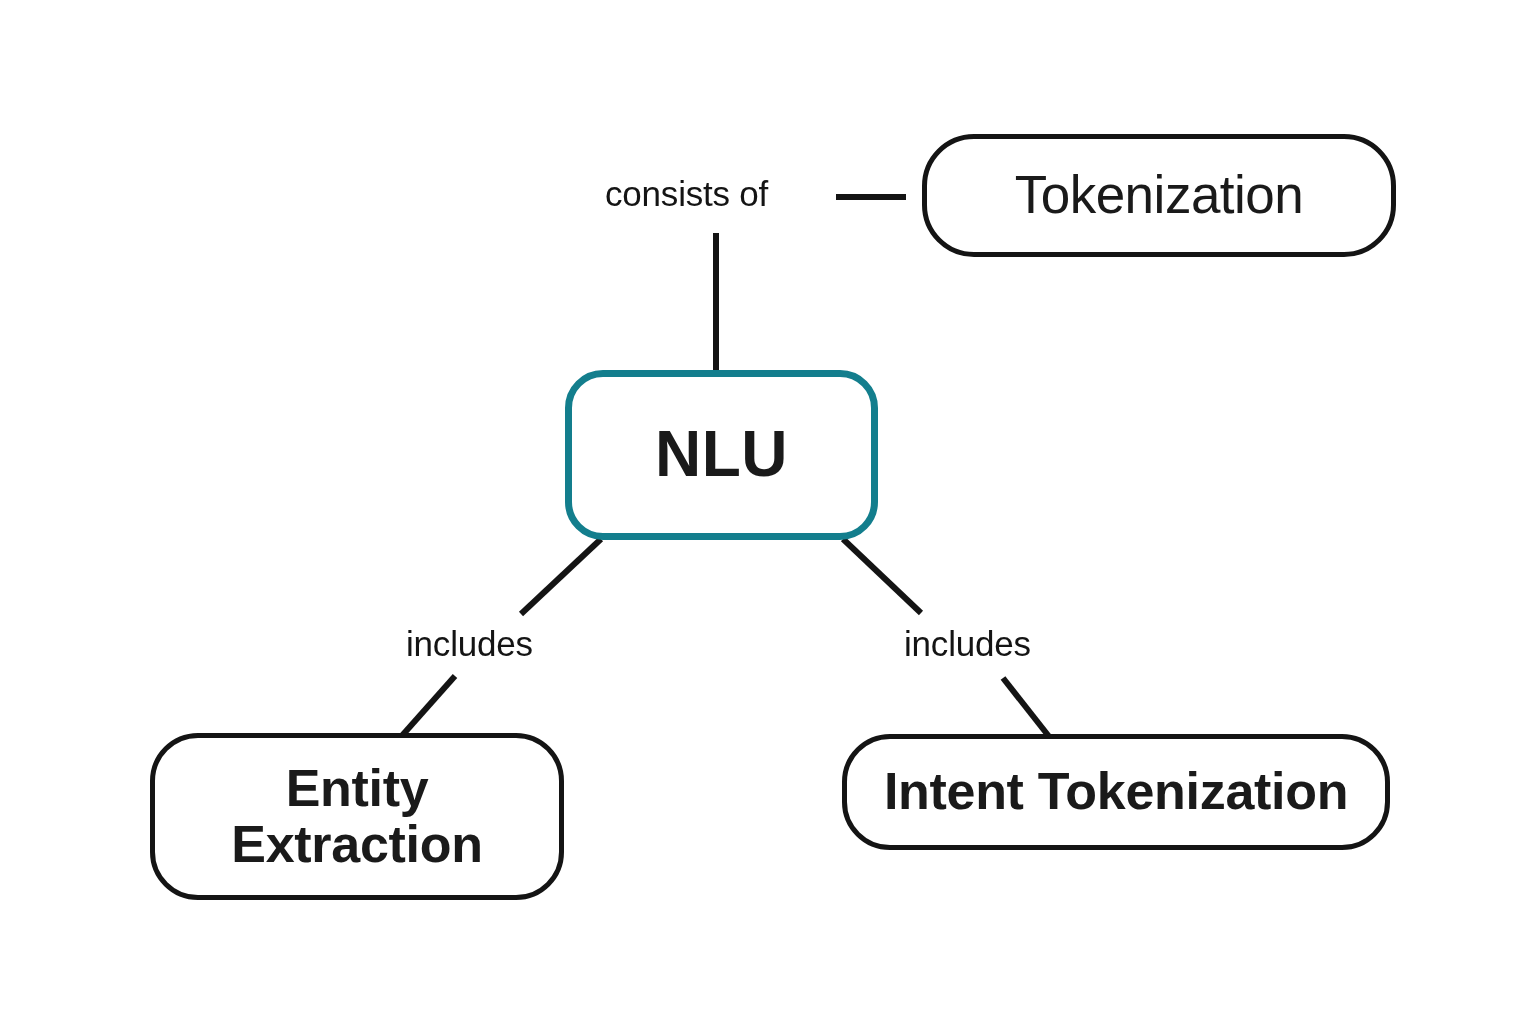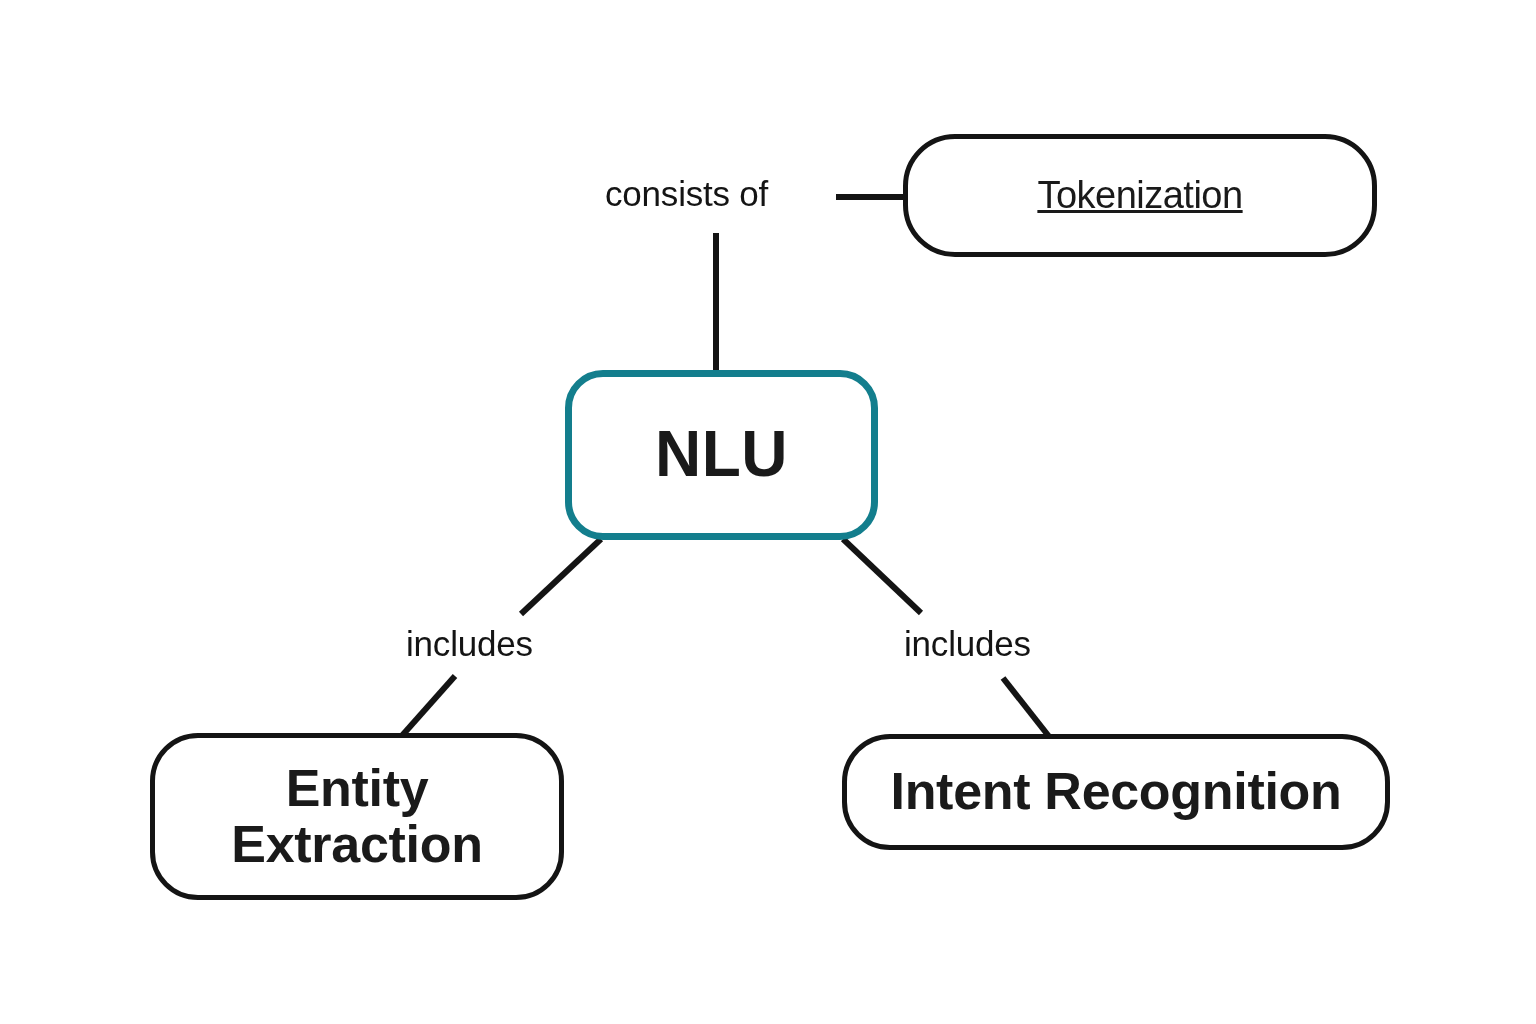--- a/index.html
+++ b/index.html
@@ -44,28 +44,27 @@
   .node-plain {
     border: 5px solid #141414;
     border-radius: 52px;
   }
   .node-root {
     border: 7px solid #137e8d;
     border-radius: 38px;
   }
 
   #node-tokenization {
-    left: 903px;
+    left: 922px;
     top: 134px;
     width: 474px;
     height: 123px;
-    font-size: 38px;
+    font-size: 53px;
     font-weight: 400;
     letter-spacing: -0.5px;
-    text-decoration: underline;
   }
   #node-nlu {
     left: 565px;
     top: 370px;
     width: 313px;
     height: 170px;
     font-size: 64px;
     font-weight: 700;
     letter-spacing: 0.5px;
   }
@@ -139,21 +138,21 @@
     </g>
   </svg>
 
   <div class="node node-plain" id="node-tokenization">Tokenization</div>
 
   <div class="node node-plain" id="node-entity-extraction">Entity
 Extraction</div>
 
   <div class="node node-root" id="node-nlu">NLU</div>
 
-  <div class="node node-plain" id="node-intent-recognition">Intent Recognition</div>
+  <div class="node node-plain" id="node-intent-recognition">Intent Tokenization</div>
 
   <div class="edge-label" id="label-consists-of">consists of</div>
 
   <div class="edge-label" id="label-includes-left">includes</div>
 
   <div class="edge-label" id="label-includes-right">includes</div>
 
 </div>
 
 </body></html>

